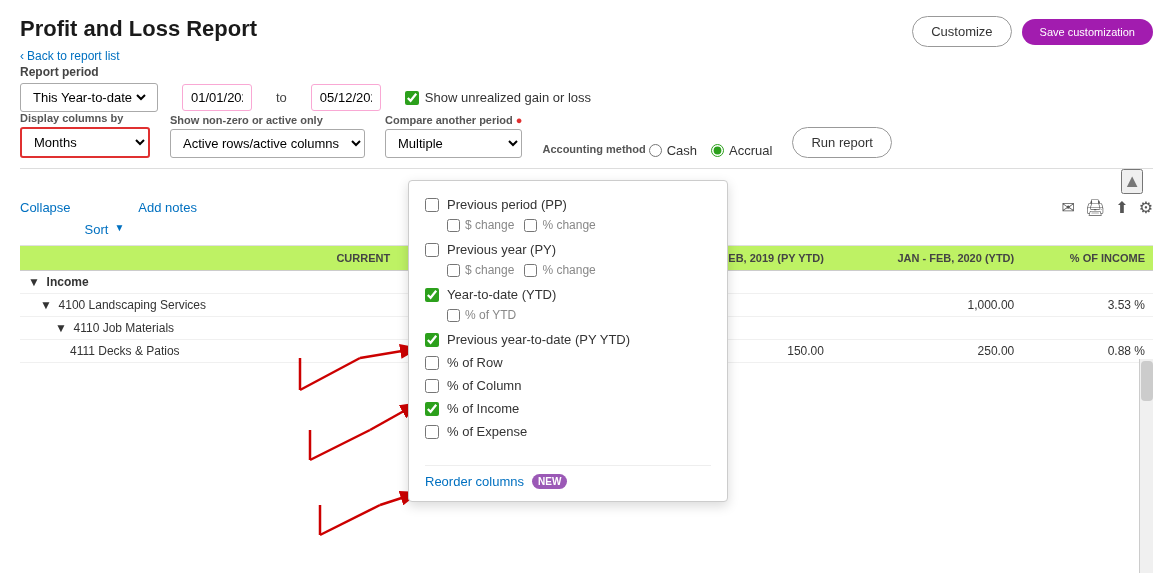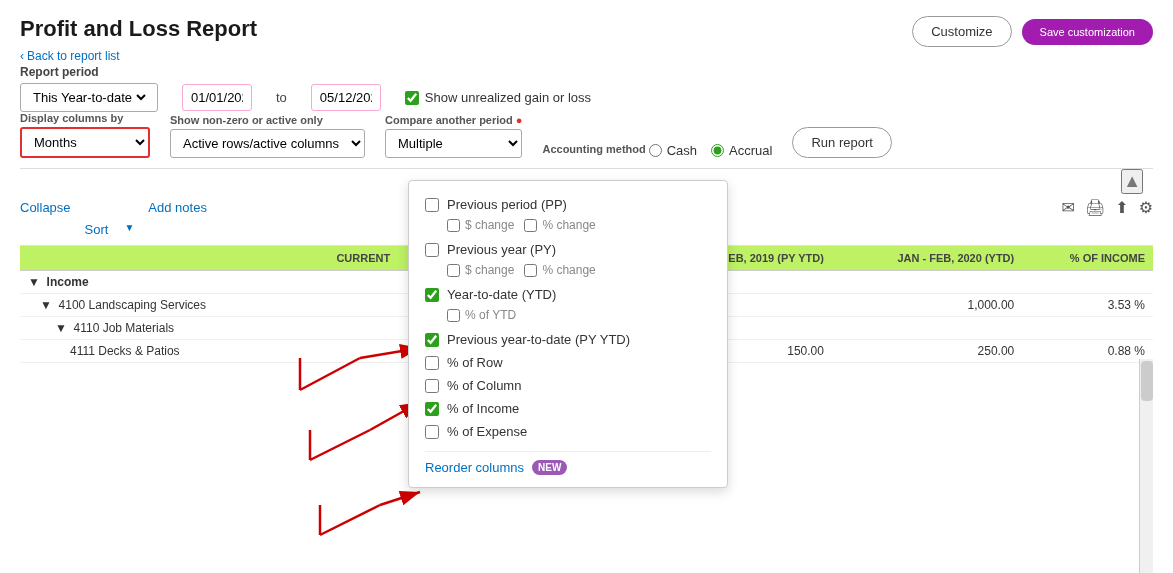--- a/index.html
+++ b/index.html
@@ -47,21 +47,21 @@
     .radio-row { display: flex; align-items: center; gap: 14px; }
     .radio-item { display: flex; align-items: center; gap: 5px; font-size: 13px; }
     .radio-item input[type=radio] { accent-color: #2ca01c; }
     
     .btn-run { border: 1px solid #999; border-radius: 20px; padding: 7px 18px; background: #fff; font-size: 13px; cursor: pointer; color: #333; margin-bottom: 0; align-self: flex-end; }
     
     .report-area { position: relative; border-top: 1px solid #ddd; margin-top: 4px; }
     
     .toolbar-row { display: flex; align-items: center; gap: 14px; padding: 8px 0; border-bottom: 1px solid #e0e0e0; }
     .toolbar-btn { background: none; border: none; color: #0070c0; font-size: 13px; cursor: pointer; }
-    .toolbar-btn-with-arrow { background: none; border: none; color: #0070c0; font-size: 13px; cursor: pointer; display: flex; align-items: flex-start; gap: 16px; margin-top: 45px; }
+    .toolbar-btn-with-arrow { background: none; border: none; color: #0070c0; font-size: 13px; cursor: pointer; display: flex; align-items: flex-start; gap: 6px; margin-top: 45px; }
     .sort-arrow { font-size: 10px; }
     
     .toolbar-right { margin-left: auto; display: flex; gap: 10px; align-items: center; }
     .icon-btn { background: none; border: none; cursor: pointer; font-size: 16px; color: #555; }
     
     .collapse-icon { position: absolute; right: 10px; top: 0; font-size: 18px; color: #777; cursor: pointer; }
     
     
     .report-table { width: 100%; border-collapse: collapse; font-size: 12px; }
     .report-table th { background: #bef264; padding: 6px 8px; text-align: right; font-weight: bold; font-size: 11px; color: #444; border-bottom: 1px solid #ccc; }
@@ -90,21 +90,21 @@
       padding: 12px 16px;
       z-index: 100;
     }
     
     .dropdown-item { display: flex; align-items: center; gap: 8px; padding: 4px 0; font-size: 13px; color: #333; }
     .dropdown-item input[type=checkbox] { accent-color: #2ca01c; width: 14px; height: 14px; }
     .dropdown-sub { display: flex; align-items: center; gap: 10px; padding: 2px 0 6px 22px; }
     .dropdown-sub-item { display: flex; align-items: center; gap: 5px; font-size: 12px; color: #888; }
     .dropdown-sub-item input[type=checkbox] { width: 13px; height: 13px; }
     
-    .reorder-row { display: flex; align-items: center; gap: 8px; margin-top: 8px; padding-top: 8px; border-top: 1px solid #eee; }
+    .reorder-row { display: flex; align-items: center; gap: 8px; margin-top: 22px; padding-top: 8px; border-top: 1px solid #eee; }
     .reorder-link { color: #0070c0; font-size: 13px; cursor: pointer; background: none; border: none; }
     .new-badge { background: #9b59b6; color: #fff; font-size: 10px; font-weight: bold; padding: 2px 6px; border-radius: 10px; }
     
     
     .arrows-overlay {
       position: absolute;
       top: 0; left: 0;
       pointer-events: none;
       z-index: 99;
     }

